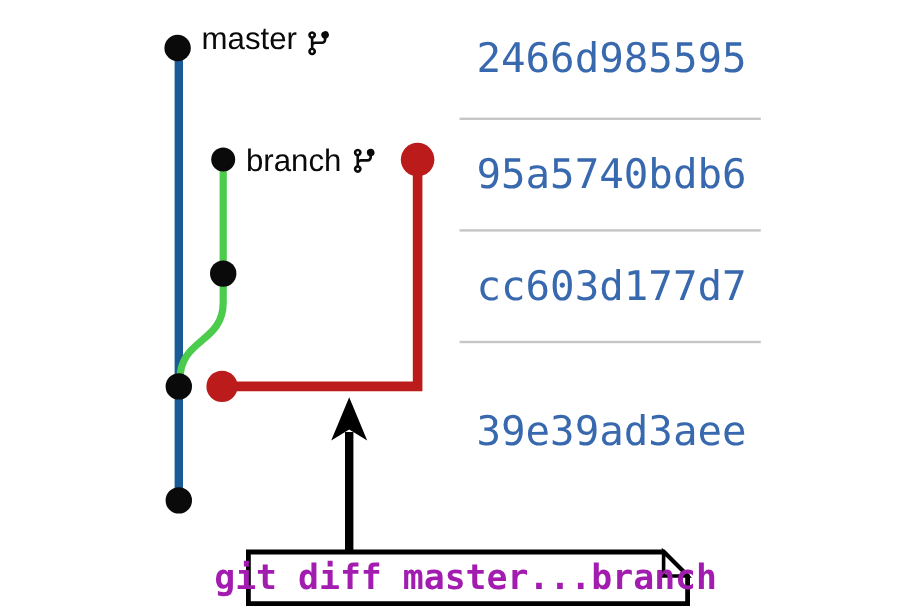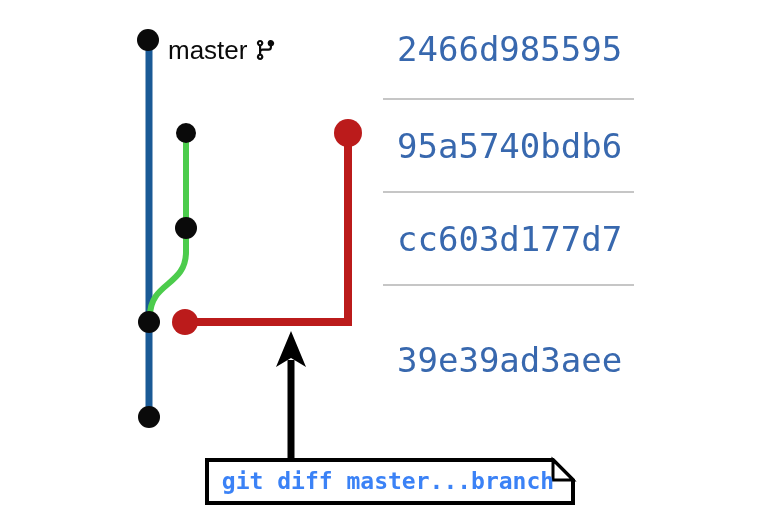--- a/index.html
+++ b/index.html
@@ -62,22 +62,22 @@
     position: absolute;
     left: 207px;
     top: 461px;
     width: 362px;
     height: 40px;
     display: flex;
     align-items: center;
     justify-content: center;
     font-family: "DejaVu Sans Mono", monospace;
     font-weight: bold;
-    font-size: 23px;
-    color: #3b82f6;
+    font-size: 29px;
+    color: #a21caf;
     white-space: nowrap;
   }
 </style>
 </head>
 <body>
 
 <div class="canvas">
 
   <svg class="graph-layer" viewBox="0 0 768 512" aria-hidden="true">
 
@@ -96,29 +96,37 @@
     <circle class="node-black" cx="149" cy="322" r="11"></circle>
     <circle class="node-black" cx="149" cy="417" r="11"></circle>
 
     <line class="arrow-stroke" x1="291" y1="460" x2="291" y2="360"></line>
     <polygon class="arrow-fill" points="291,331 276,367 291,358 306,367"></polygon>
 
     <path class="callout-shape" d="M207,460 L553,460 L573,480 L573,503 L207,503 Z"></path>
     <path class="callout-fold" d="M553,460 L553,480 L573,480 Z"></path>
   </svg>
 
-  <div class="branch-label" style="left:168px; top:50px;">
+  <div class="branch-label" style="left:168px; top:32px;align-items:flex-end;">
     <span>master</span>
     <span class="glyph">
       <svg width="23" height="23" viewBox="0 0 16 16" fill="#0a0a0a">
         <path d="M9.5 3.25a2.25 2.25 0 1 1 3 2.122V6A2.5 2.5 0 0 1 10 8.5H6a1 1 0 0 0-1 1v1.128a2.251 2.251 0 1 1-1.5 0V5.372a2.25 2.25 0 1 1 1.5 0v1.836A2.493 2.493 0 0 1 6 7h4a1 1 0 0 0 1-1v-.628a2.25 2.25 0 0 1-1.5-2.122ZM4.25 13.5a.75.75 0 1 0 0-1.5.75.75 0 0 0 0 1.5Zm0-9.5a.75.75 0 1 0 0-1.5.75.75 0 0 0 0 1.5Zm7.5-.75a.75.75 0 1 1-1.5 0 .75.75 0 0 1 1.5 0Z"></path>
       </svg>
     </span>
   </div>
 
+  <div class="branch-label" style="left:205px; top:134px;">
+    <span>branch</span>
+    <span class="glyph">
+      <svg width="23" height="23" viewBox="0 0 16 16" fill="#0a0a0a">
+        <path d="M9.5 3.25a2.25 2.25 0 1 1 3 2.122V6A2.5 2.5 0 0 1 10 8.5H6a1 1 0 0 0-1 1v1.128a2.251 2.251 0 1 1-1.5 0V5.372a2.25 2.25 0 1 1 1.5 0v1.836A2.493 2.493 0 0 1 6 7h4a1 1 0 0 0 1-1v-.628a2.25 2.25 0 0 1-1.5-2.122ZM4.25 13.5a.75.75 0 1 0 0-1.5.75.75 0 0 0 0 1.5Zm0-9.5a.75.75 0 1 0 0-1.5.75.75 0 0 0 0 1.5Zm7.5-.75a.75.75 0 1 1-1.5 0 .75.75 0 0 1 1.5 0Z"></path>
+      </svg>
+    </span>
+  </div>
 
   <div class="commit-list">
     <div class="commit-row">2466d985595</div>
     <div class="commit-row">95a5740bdb6</div>
     <div class="commit-row">cc603d177d7</div>
     <div class="commit-row">39e39ad3aee</div>
   </div>
 
   <div class="callout-text">git diff master...branch</div>
 

